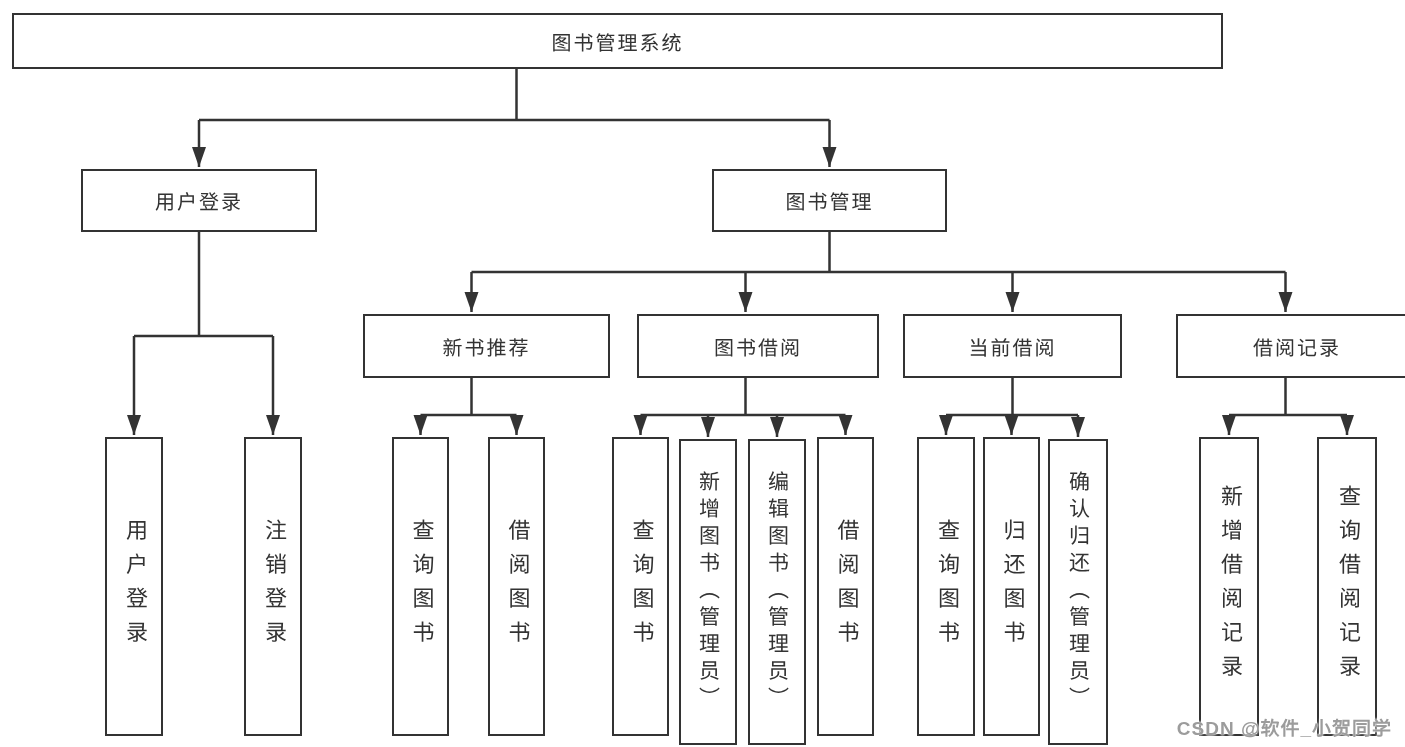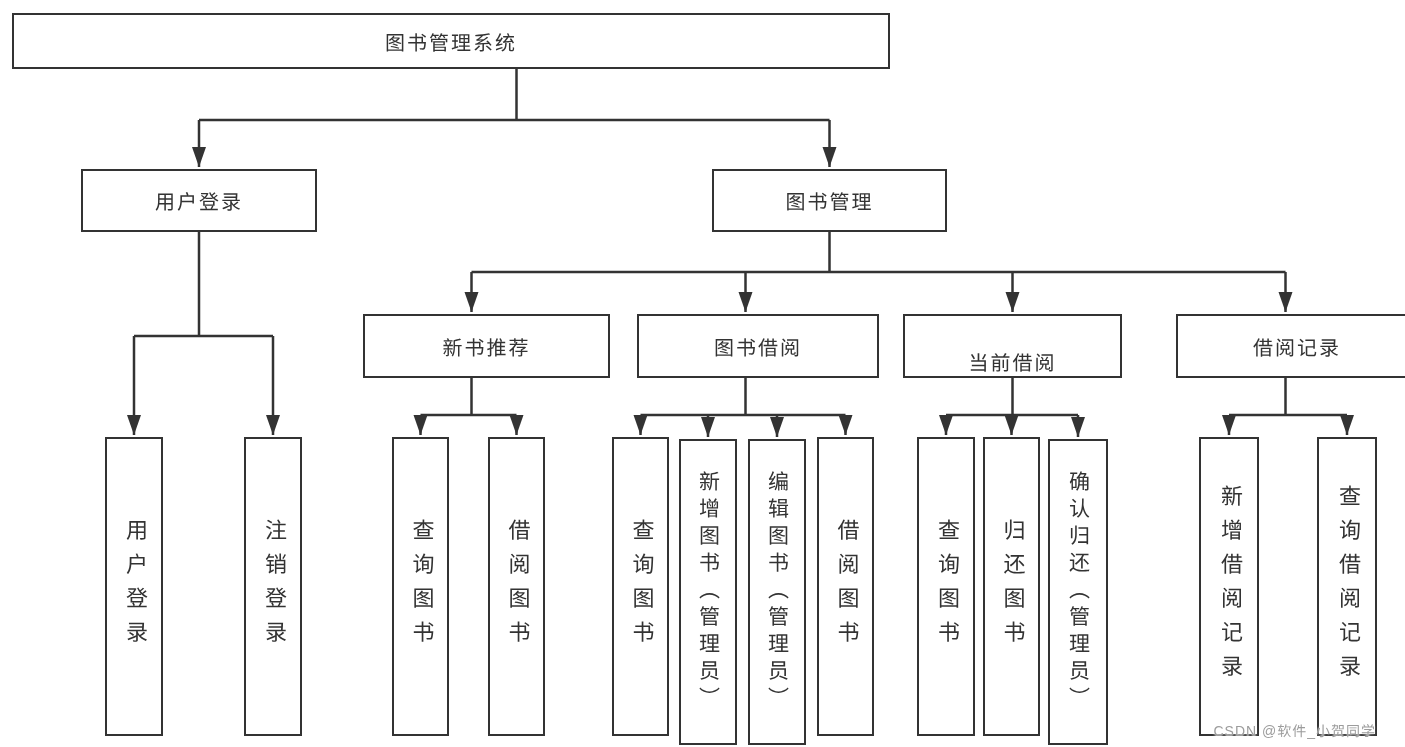--- a/index.html
+++ b/index.html
@@ -13,23 +13,23 @@
     border:2px solid #333333; display:flex; align-items:center; justify-content:center;
     z-index:1;
   }
   .hlabel { font-size:20px; letter-spacing:2px; color:#333333; white-space:nowrap; }
   .leaf span.vtext {
     writing-mode:vertical-rl; text-orientation:mixed;
     font-size:22px; letter-spacing:12px; line-height:1; color:#333333; white-space:nowrap;
   }
   .leaf.long span.vtext { font-size:21px; letter-spacing:6px; }
   .watermark {
-    position:absolute; right:29px; bottom:7px; z-index:2;
-    font-size:14px; color:#9c9c9c; letter-spacing:1px;
-    text-shadow:0 0 3px #ffffff, 0 0 2px #ffffff; white-space:nowrap;
+    position:absolute; right:13px; bottom:7px; z-index:2;
+    font-size:19px; color:#9c9c9c; letter-spacing:1px;
+    text-shadow:0 0 3px #ffffff, 0 0 2px #ffffff; white-space:nowrap;font-weight:bold;
   }
 </style>
 </head>
 <body>
 
 <div class="stage">
 
   <svg class="wires" width="1405" height="747" viewBox="0 0 1405 747">
     <defs>
       <marker id="arr" markerUnits="userSpaceOnUse" markerWidth="22" markerHeight="16" viewBox="0 0 22 16" refX="21" refY="8" orient="auto">
@@ -66,38 +66,38 @@
       <path d="M946,415 L946,435" marker-end="url(#arr)"></path>
       <path d="M1011.5,415 L1011.5,435" marker-end="url(#arr)"></path>
       <path d="M1078,415 L1078,437" marker-end="url(#arr)"></path>
 
       <path d="M1285.5,378 L1285.5,415 M1229,415 L1347,415"></path>
       <path d="M1229,415 L1229,435" marker-end="url(#arr)"></path>
       <path d="M1347,415 L1347,435" marker-end="url(#arr)"></path>
     </g>
   </svg>
 
-  <div class="box" style="left:12px; top:13px; width:878px; height:56px;">
+  <div class="box" style="left:12px; top:13px; width:1211px; height:56px;">
     <span class="hlabel">图书管理系统</span>
   </div>
 
   <div class="box" style="left:81px; top:169px; width:236px; height:63px;">
     <span class="hlabel">用户登录</span>
   </div>
   <div class="box" style="left:712px; top:169px; width:235px; height:63px;">
     <span class="hlabel">图书管理</span>
   </div>
 
   <div class="box" style="left:363px; top:314px; width:247px; height:64px;">
     <span class="hlabel">新书推荐</span>
   </div>
   <div class="box" style="left:637px; top:314px; width:242px; height:64px;">
     <span class="hlabel">图书借阅</span>
   </div>
-  <div class="box" style="left:903px; top:314px; width:219px; height:64px;align-items:flex-end;">
+  <div class="box" style="left:903px; top:314px; width:219px; height:64px;">
     <span class="hlabel">当前借阅</span>
   </div>
   <div class="box" style="left:1176px; top:314px; width:242px; height:64px;">
     <span class="hlabel">借阅记录</span>
   </div>
 
   <div class="box leaf" style="left:105px; top:437px; width:58px; height:299px;">
     <span class="vtext">用户登录</span>
   </div>
   <div class="box leaf" style="left:244px; top:437px; width:58px; height:299px;">

